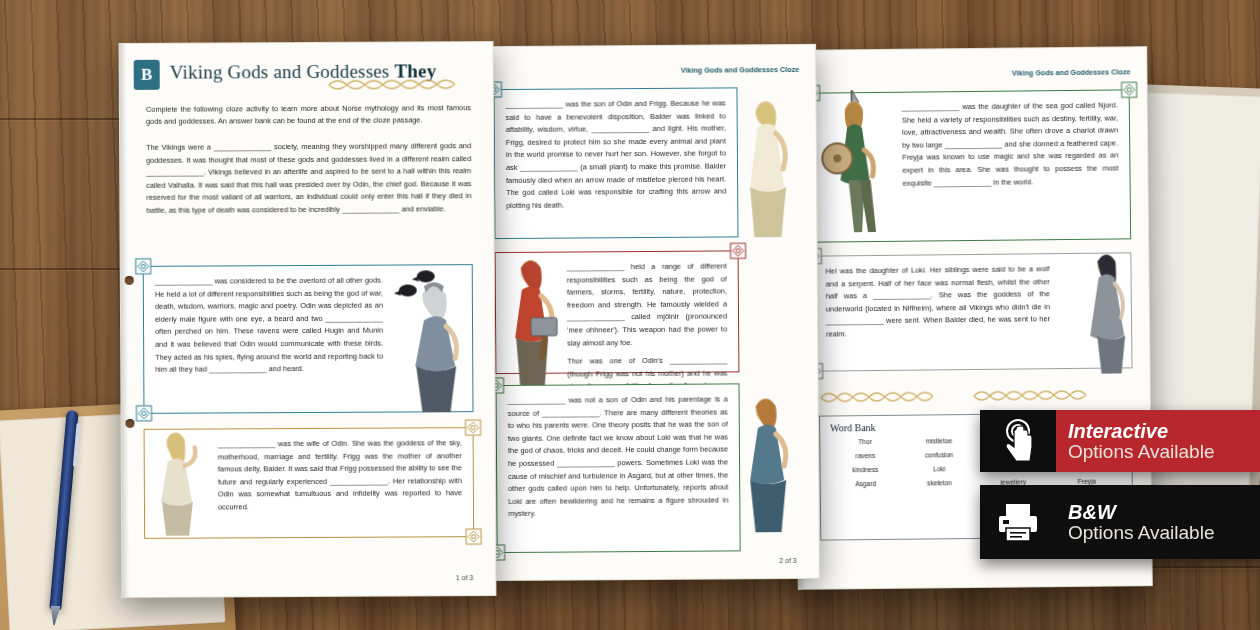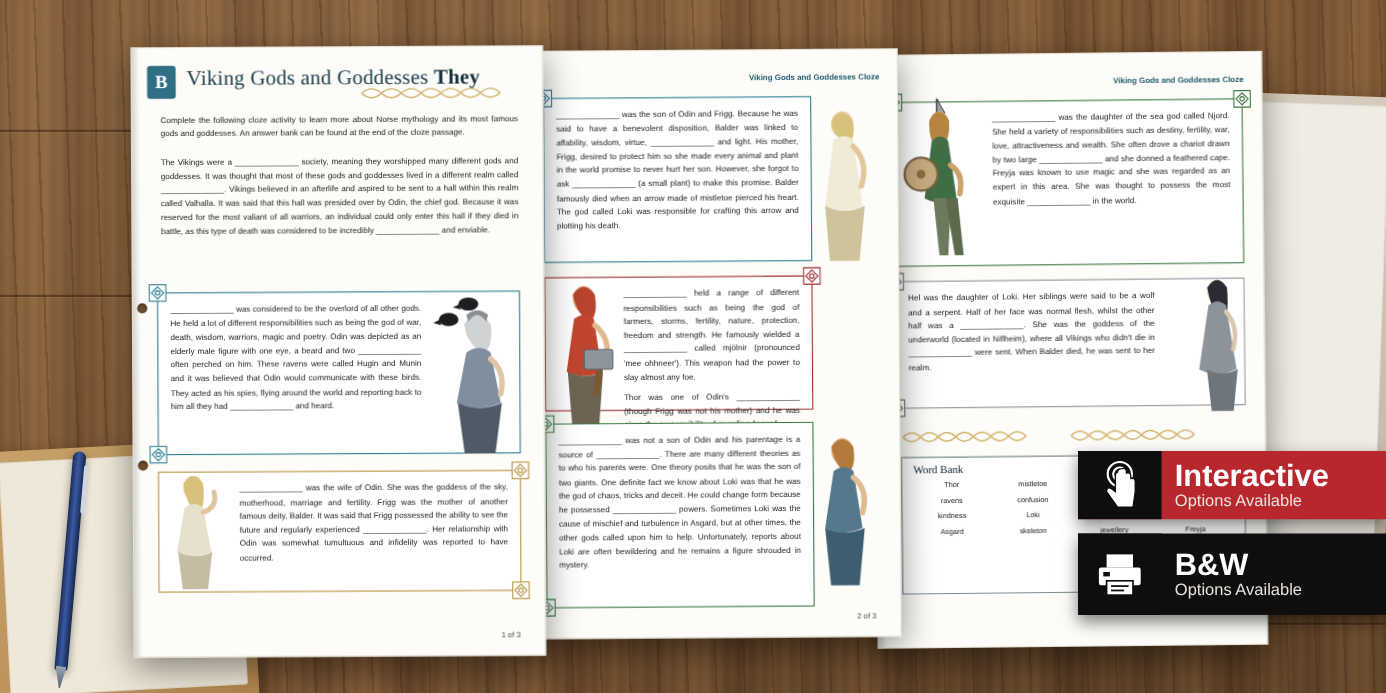--- a/index.html
+++ b/index.html
@@ -131,22 +131,22 @@
 
   
   .badge{
     position:absolute;right:0;display:flex;align-items:center;
     box-shadow:0 6px 14px rgba(0,0,0,0.5);
   }
   .badge-interactive{ top:410px; height:62px; width:280px; background:#b8272d; }
   .badge-bw{ top:485px; height:74px; width:280px; background:#0e0e0e; }
   .badge-icon{width:76px;height:100%;display:flex;align-items:center;justify-content:center;background:#0e0e0e;}
   .badge-text{padding-left:12px;color:#fff;line-height:1.05;}
-  .badge-text .l1{font-size:28px;font-weight:bold;}
-  .badge-text .l2{font-size:15px;color:#e8e2dc;}
+  .badge-text .l1{font-size:20px;font-weight:bold;font-style:italic;}
+  .badge-text .l2{font-size:19px;color:#e8e2dc;}
   .hand{width:48px;height:48px;}
 
   .char{position:absolute;}
 </style>
 </head>
 <body>
 
 <div class="desk">
   <div class="plank-line" style="top:118px"></div>
   <div class="plank-line" style="top:268px"></div>

